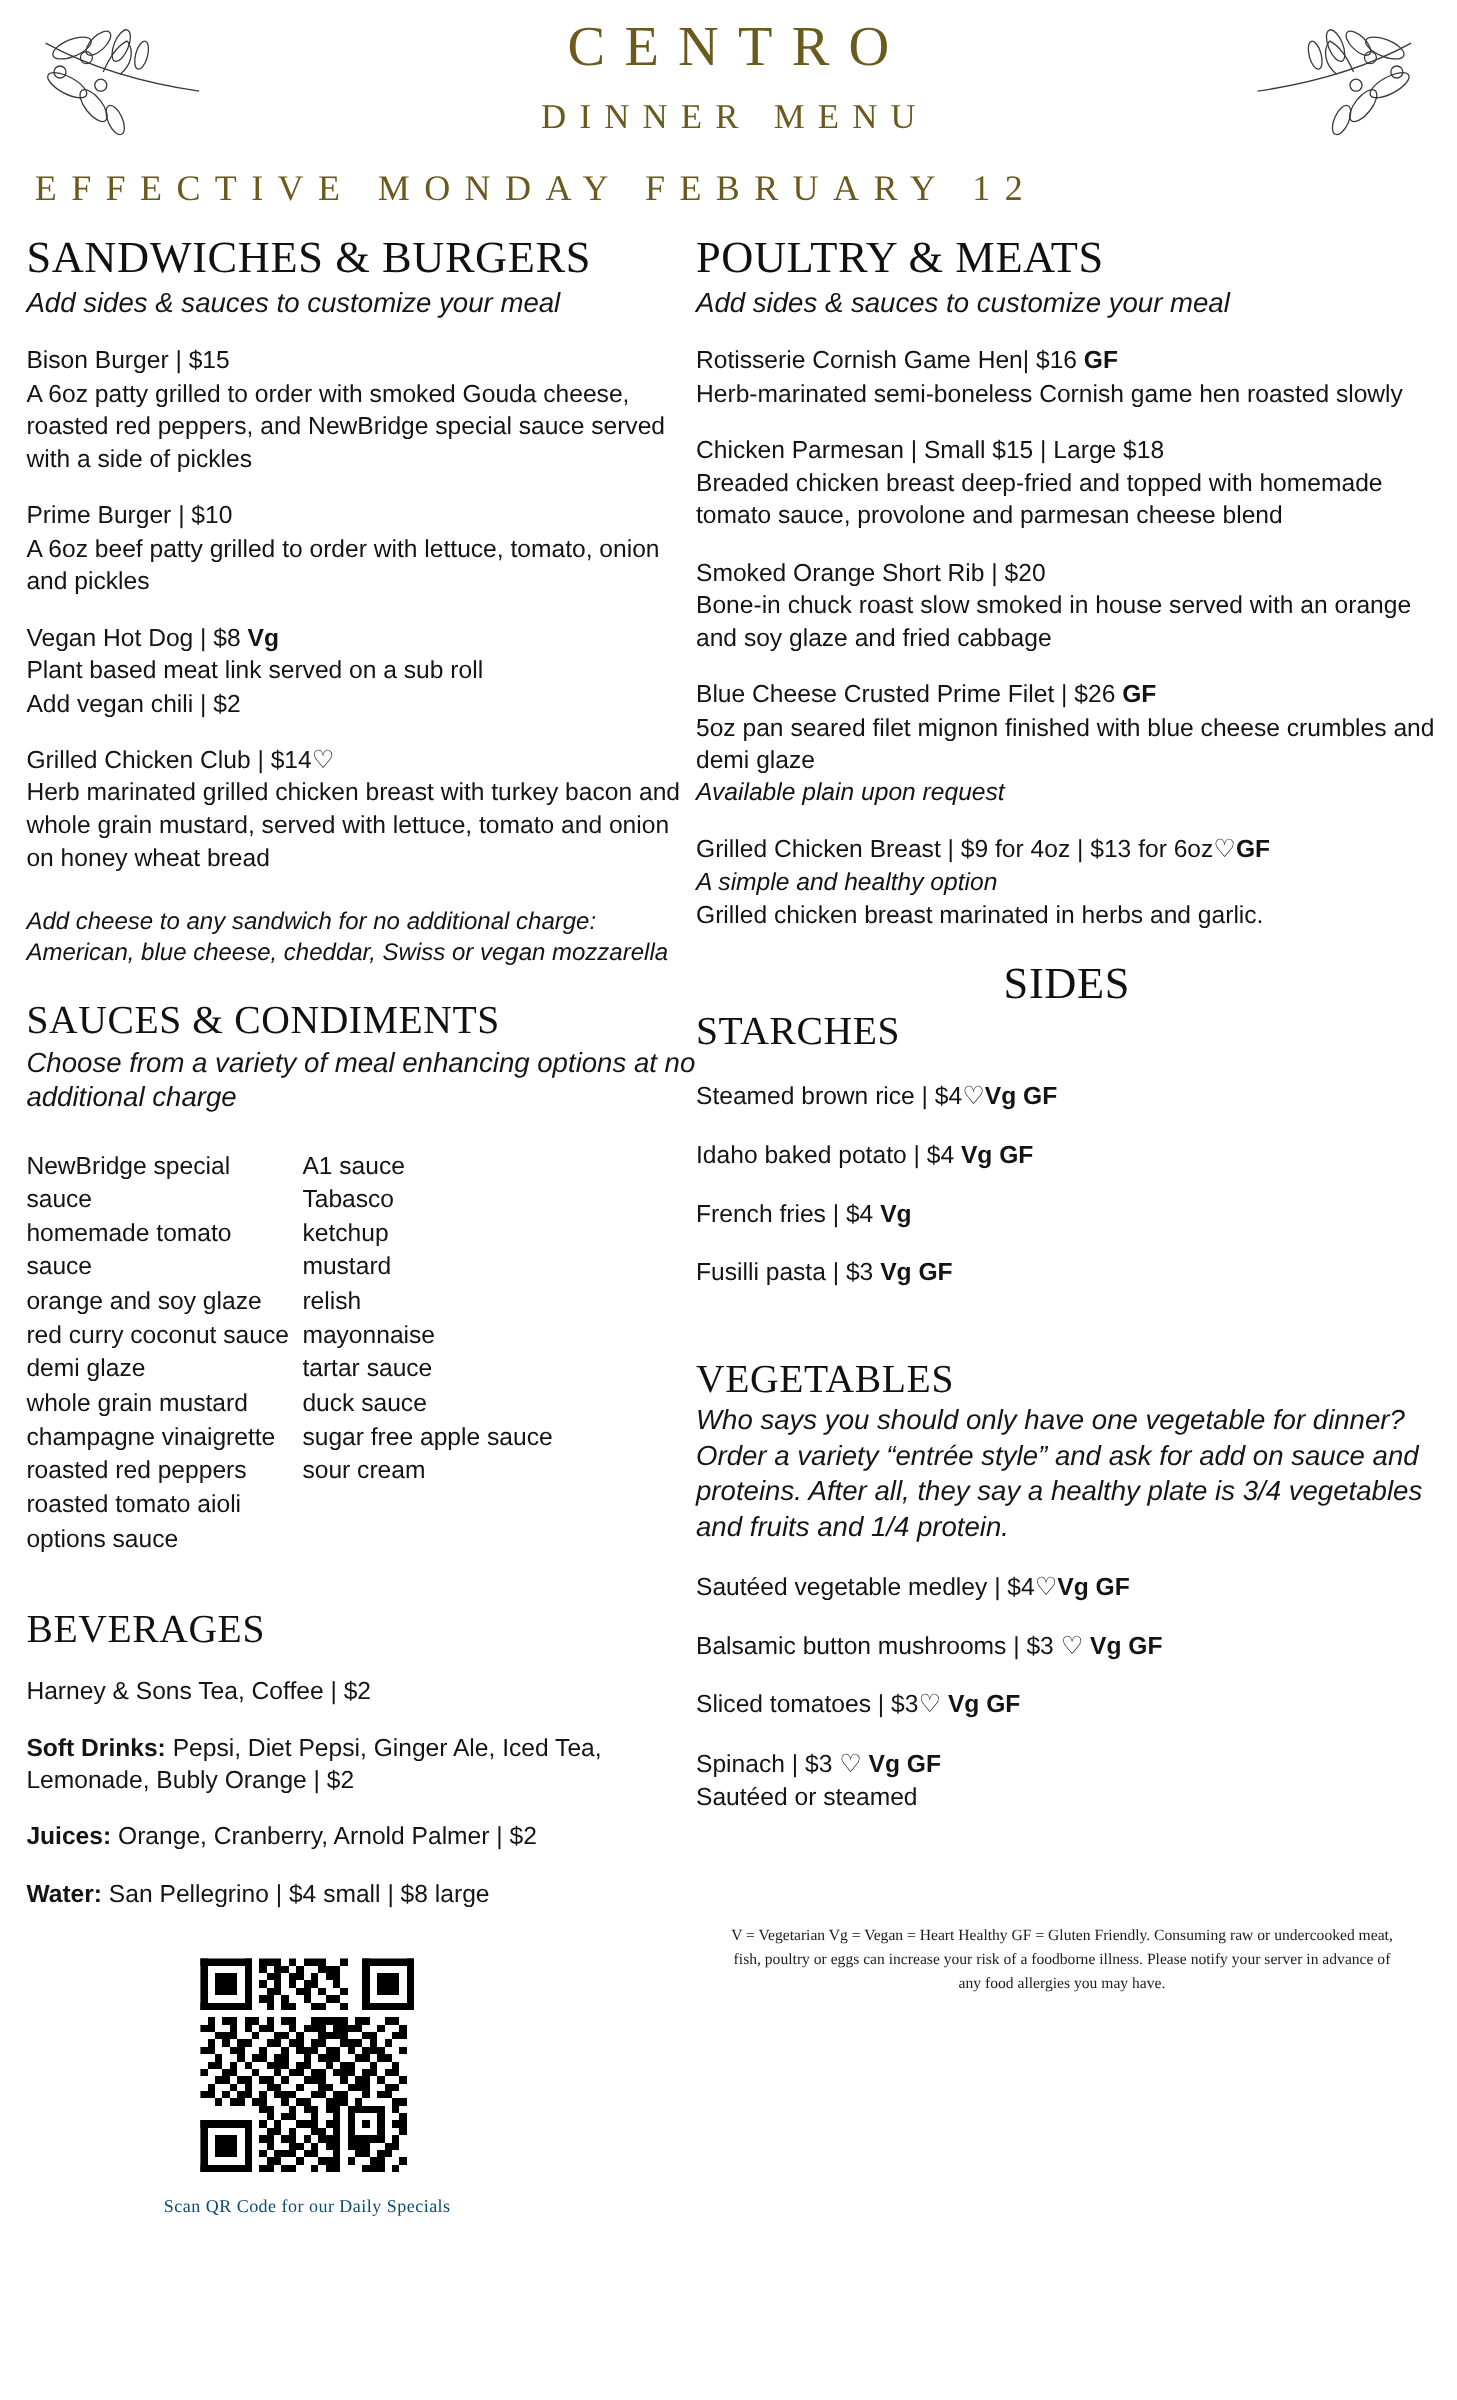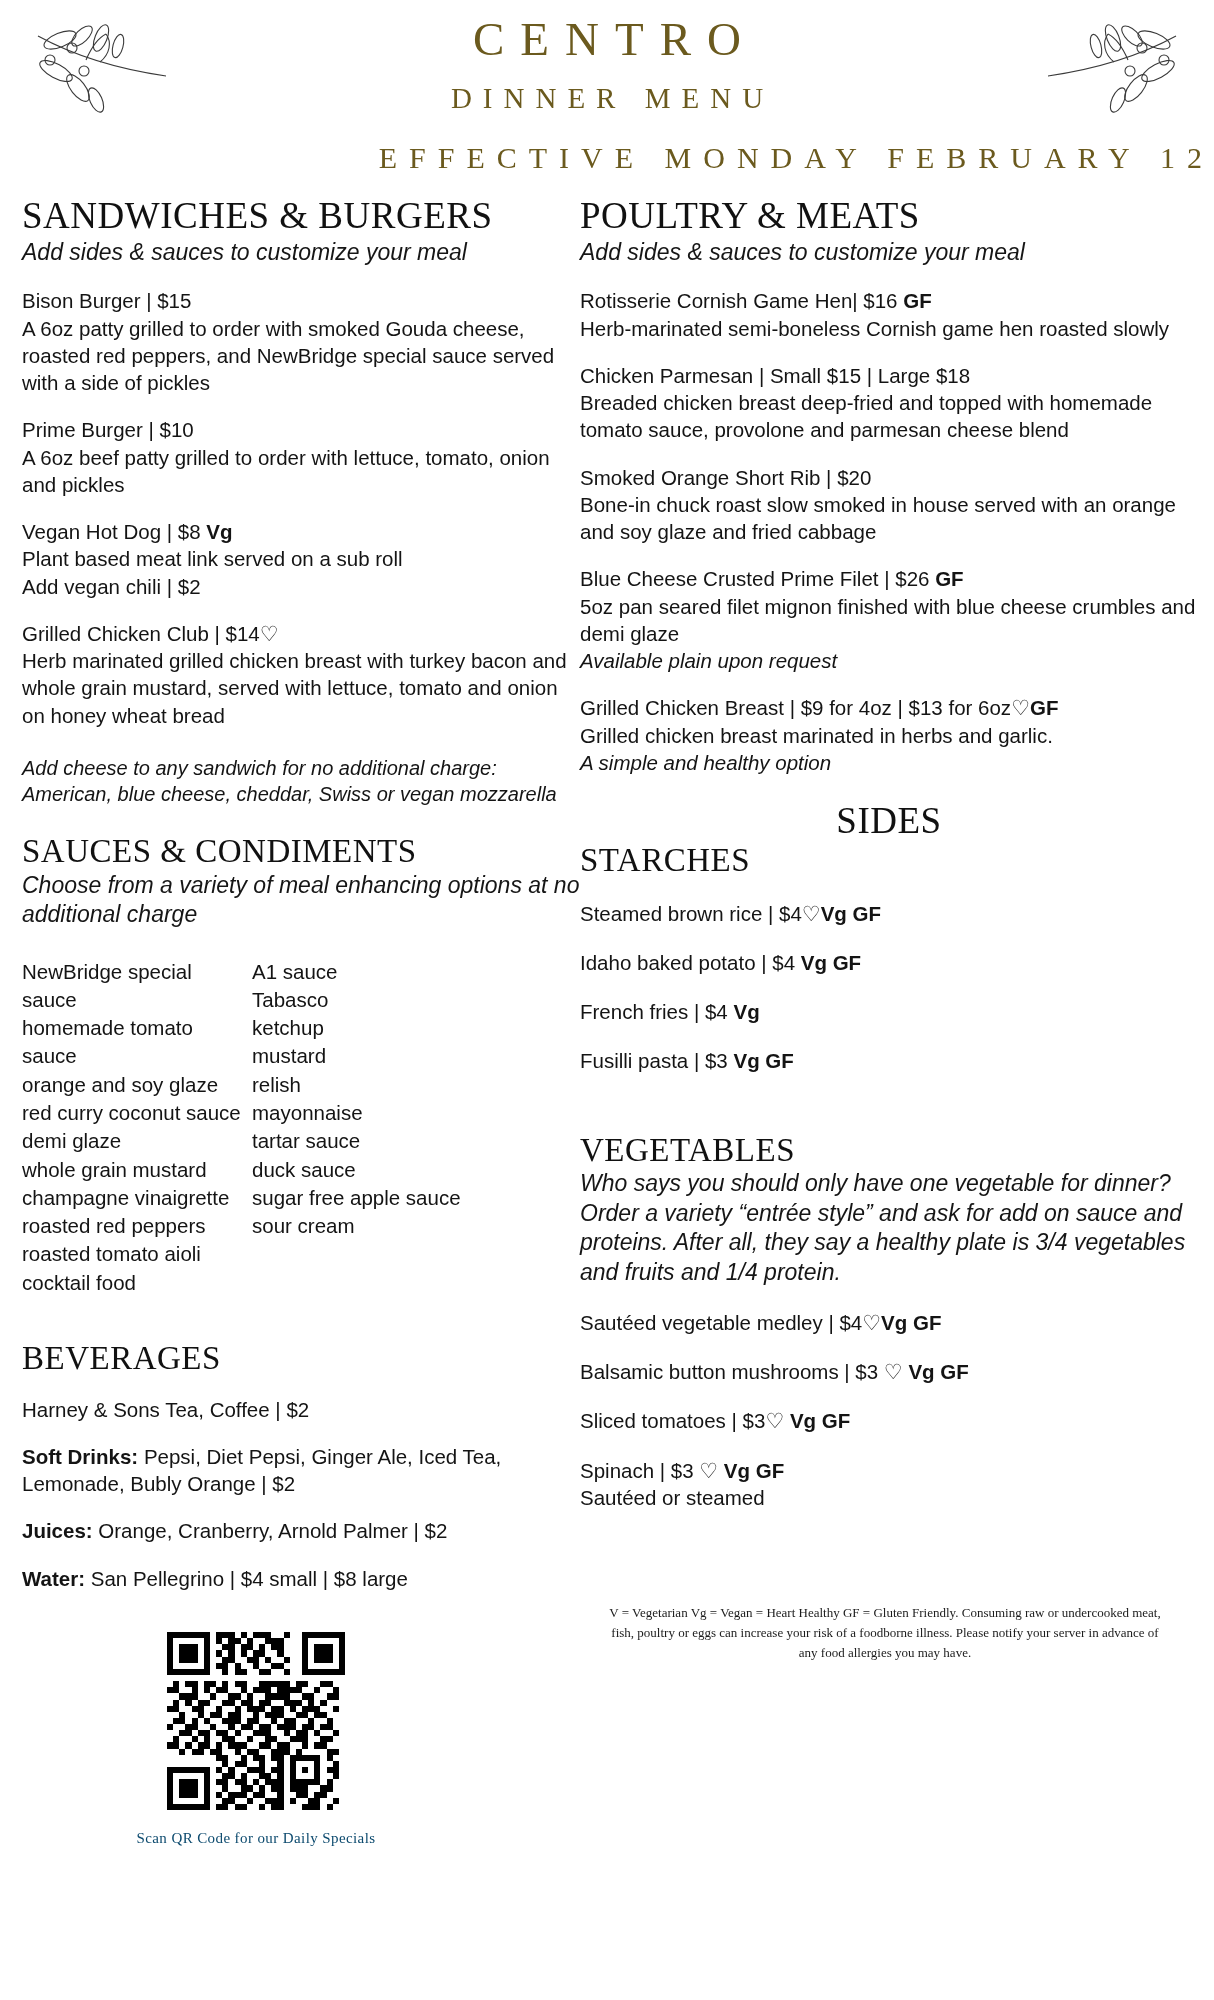--- a/index.html
+++ b/index.html
@@ -29,21 +29,21 @@
     text-align:center;
     font-family:"Liberation Serif", serif;
     color:#6b5a1e;
     font-size:29px;
     letter-spacing:11px;
     text-indent:11px;
     margin-top:16px;
     font-weight:400;
   }
   .effective {
-    text-align:right;
+    text-align:left;
     font-family:"Liberation Serif", serif;
     color:#6b5a1e;
     font-size:30px;
     letter-spacing:12px;
     text-indent:12px;
     margin-top:26px;
     font-weight:400;
     white-space:nowrap;
     padding-left:17px;
   }
@@ -210,21 +210,21 @@
           <ul>
             <li>NewBridge special sauce</li>
             <li>homemade tomato sauce</li>
             <li>orange and soy glaze</li>
             <li>red curry coconut sauce</li>
             <li>demi glaze</li>
             <li>whole grain mustard</li>
             <li>champagne vinaigrette</li>
             <li>roasted red peppers</li>
             <li>roasted tomato aioli</li>
-            <li>cocktail food</li>
+            <li>options sauce</li>
           </ul>
         </div>
         <div class="sauce-col">
           <ul>
             <li>A1 sauce</li>
             <li>Tabasco</li>
             <li>ketchup</li>
             <li>mustard</li>
             <li>relish</li>
             <li>mayonnaise</li>
@@ -493,22 +493,22 @@
       </div>
 
       <div class="item">
         <div class="item-title"><span>Blue Cheese Crusted Prime Filet | $26 </span><b class="tag">GF</b></div>
         <div class="item-desc">5oz pan seared filet mignon finished with blue cheese crumbles and demi glaze</div>
         <div class="item-desc ital">Available plain upon request</div>
       </div>
 
       <div class="item">
         <div class="item-title"><span>Grilled Chicken Breast | $9 for 4oz | $13 for 6oz</span><span class="heart">♡</span><b class="tag">GF</b></div>
+        <div class="item-desc ital">A simple and healthy option</div>
         <div class="item-desc">Grilled chicken breast marinated in herbs and garlic.</div>
-        <div class="item-desc ital">A simple and healthy option</div>
       </div>
 
       <div class="spacer-md"></div>
       <h2 class="sec-head centered">SIDES</h2>
       <h3 class="sec-head small">STARCHES</h3>
 
       <div class="side-line"><span>Steamed brown rice  | $4</span><span class="heart">♡</span><b class="tag">Vg GF</b></div>
       <div class="side-line"><span>Idaho baked potato | $4 </span><b class="tag">Vg GF</b></div>
       <div class="side-line"><span>French fries | $4 </span><b class="tag">Vg</b></div>
       <div class="side-line"><span>Fusilli pasta | $3  </span><b class="tag">Vg GF</b></div>

